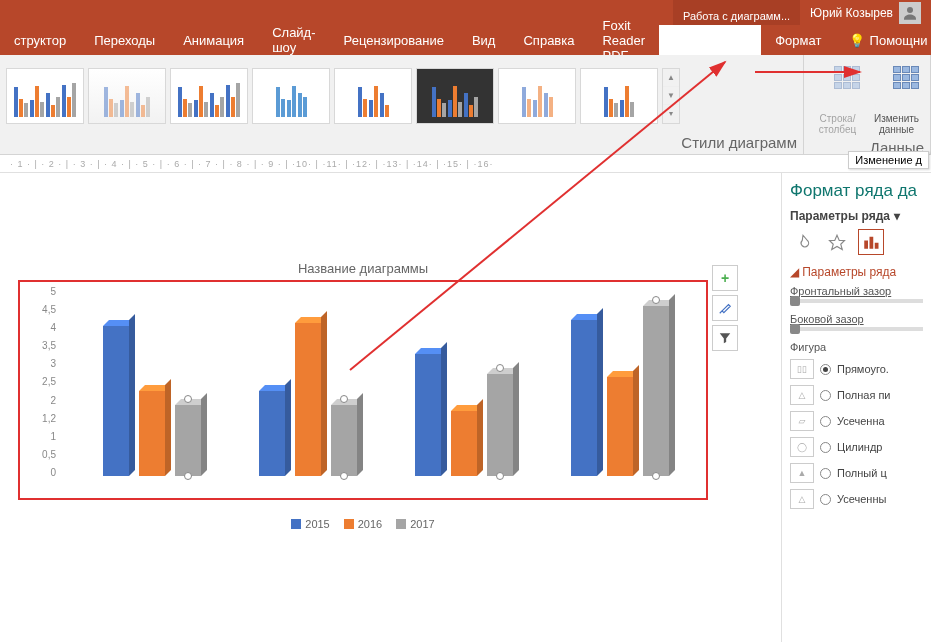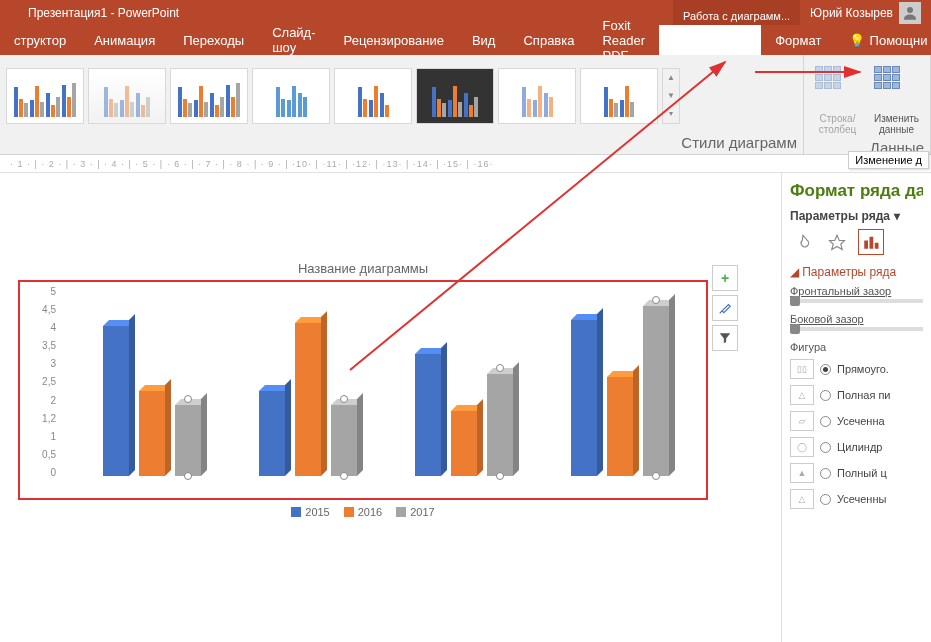--- a/index.html
+++ b/index.html
@@ -30,21 +30,21 @@
 .cs-thumb{width:78px;height:56px;background:#fff;border:1px solid #d8d8d8;display:flex;align-items:flex-end;justify-content:center;gap:2px;padding:6px 4px;cursor:pointer}
 .cs-thumb.grad{background:linear-gradient(#fff,#f2f2f2)}
 .cs-thumb.dark{background:#333}
 .cs-thumb .bar-set{display:flex;align-items:flex-end;gap:1px}
 .cs-thumb .b{width:4px}
 .cs-thumb .b1{background:#4472c4}.cs-thumb .b2{background:#ed7d31}.cs-thumb .b3{background:#a5a5a5}
 .cs-more{width:18px;height:56px;border:1px solid #d8d8d8;display:flex;flex-direction:column}
 .cs-more>div{flex:1;display:flex;align-items:center;justify-content:center;font-size:8px;color:#888;cursor:pointer;border-bottom:1px solid #eee}
 .cs-more>div:last-child{border-bottom:none}
 
-.data-btn{width:55px;display:flex;flex-direction:column;align-items:flex-start;gap:20px;cursor:pointer;padding:2px}
+.data-btn{width:55px;display:flex;flex-direction:column;align-items:flex-end;gap:20px;cursor:pointer;padding:2px}
 .data-btn .ic{width:32px;height:32px;display:flex;align-items:center;justify-content:center}
 .data-btn .lbl{font-size:10px;color:#555;text-align:center;line-height:11px}
 
 
 .ruler{height:18px;background:#fff;border-bottom:1px solid #e0e0e0;font-size:9px;color:#aaa;display:flex;align-items:center;padding-left:10px;letter-spacing:1px;overflow:hidden;white-space:nowrap}
 
 
 .main{position:absolute;top:173px;left:0;right:0;bottom:0;display:flex}
 .slide-area{flex:1;background:#fff;position:relative;overflow:hidden}
 .format-pane{width:150px;border-left:1px solid #e0e0e0;background:#fff;padding:8px;font-size:12px;position:relative}
@@ -60,29 +60,29 @@
 .groups{position:absolute;left:54px;right:8px;top:6px;bottom:22px;display:flex;justify-content:space-around;align-items:flex-end}
 .grp{display:flex;align-items:flex-end;gap:10px;position:relative}
 .bar3d{width:26px;position:relative}
 .bar3d .front{width:100%;height:100%}
 .bar3d .top{position:absolute;top:-6px;left:0;width:100%;height:6px;transform:skewX(-45deg);transform-origin:bottom left;filter:brightness(1.25)}
 .bar3d .side{position:absolute;top:-6px;right:-6px;width:6px;height:calc(100% + 6px);transform:skewY(-45deg);transform-origin:top left;filter:brightness(0.8)}
 .c-blue .front,.c-blue .top,.c-blue .side{background:#4472c4}
 .c-orange .front,.c-orange .top,.c-orange .side{background:#ed7d31}
 .c-gray .front,.c-gray .top,.c-gray .side{background:#a5a5a5}
 .sel-handle{position:absolute;width:8px;height:8px;background:#fff;border:1px solid #888;border-radius:50%}
-.legend{display:flex;justify-content:center;gap:14px;font-size:11px;color:#666;margin-top:6px}
+.legend{display:flex;justify-content:center;gap:14px;font-size:11px;color:#666;margin-top:18px}
 .legend .item{display:flex;align-items:center;gap:4px}
 .legend .sw{width:10px;height:10px}
 
 .float-btns{position:absolute;left:712px;top:92px;display:flex;flex-direction:column;gap:4px}
 .float-btn{width:26px;height:26px;border:1px solid #ccc;background:#fff;display:flex;align-items:center;justify-content:center;font-size:14px;color:#555;cursor:pointer}
 
 
-.fp-title{color:#4d7c0f;font-size:17px;font-weight:700;margin-bottom:8px;white-space:nowrap;overflow:hidden}
+.fp-title{color:#0f766e;font-size:17px;font-weight:400;margin-bottom:8px;white-space:nowrap;overflow:hidden}
 .fp-sub{font-size:12px;font-weight:600;margin-bottom:6px;display:flex;align-items:center;gap:4px;color:#444}
 .fp-icons{display:flex;gap:8px;margin-bottom:10px}
 .fp-icon{width:26px;height:26px;display:flex;align-items:center;justify-content:center;border:1px solid transparent;cursor:pointer}
 .fp-icon.active{border-color:#b7472a}
 .fp-section{font-size:12px;color:#b7472a;margin:8px 0 6px;display:flex;align-items:center;gap:3px}
 .fp-field-label{font-size:11px;color:#555;text-decoration:underline;margin-bottom:2px}
 .fp-slider{width:100%;height:4px;background:#ddd;margin-bottom:10px;position:relative}
 .fp-slider::after{content:"";position:absolute;left:0;top:-3px;width:10px;height:10px;background:#888;border-radius:2px}
 .fp-radio{display:flex;align-items:center;gap:6px;font-size:11px;color:#444;margin-bottom:6px;cursor:pointer}
 .fp-radio .r{width:11px;height:11px;border:1px solid #888;border-radius:50%;display:flex;align-items:center;justify-content:center}
@@ -94,38 +94,37 @@
 .arrow{position:absolute;pointer-events:none;z-index:20}
 
 
 .tbl-ic{display:grid;grid-template-columns:repeat(3,8px);grid-template-rows:repeat(3,7px);gap:1px}
 .tbl-ic>div{background:#9bb8e0;border:.5px solid #6a89b8}
 </style>
 </head>
 <body>
 
 <div class="titlebar">
-  <span class="title">Презентация1 - PowerPoint</span>
   <div class="spacer"></div>
   <div class="contextual">Работа с диаграмм...</div>
   <div class="user">
     <span>Юрий Козырев</span>
     <span class="avatar">
       <svg viewBox="0 0 24 24">
           <circle cx="12" cy="8" r="4"></circle>
           <path d="M4 20c0-4 4-6 8-6s8 2 8 6v1H4z"></path>
         </svg>
     </span>
   </div>
 </div>
 
 <div class="ribbon-tabs">
   <div class="tab">структор</div>
+  <div class="tab">Переходы</div>
   <div class="tab">Анимация</div>
-  <div class="tab">Переходы</div>
   <div class="tab">Слайд-шоу</div>
   <div class="tab">Рецензирование</div>
   <div class="tab">Вид</div>
   <div class="tab">Справка</div>
   <div class="tab">Foxit Reader PDF</div>
   <div class="tab-divider"></div>
   <div class="tab active ctx">Конструктор</div>
   <div class="tab ctx">Формат</div>
   <div class="tab-divider"></div>
   <div class="tab">

